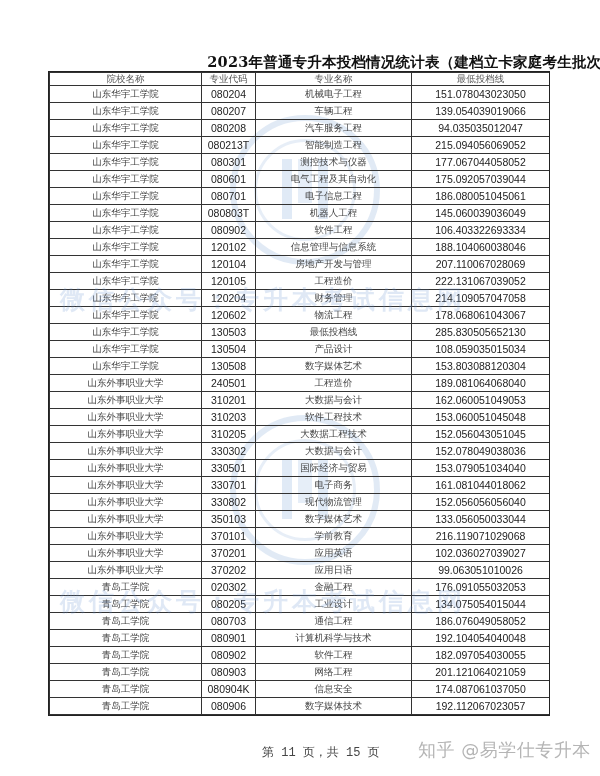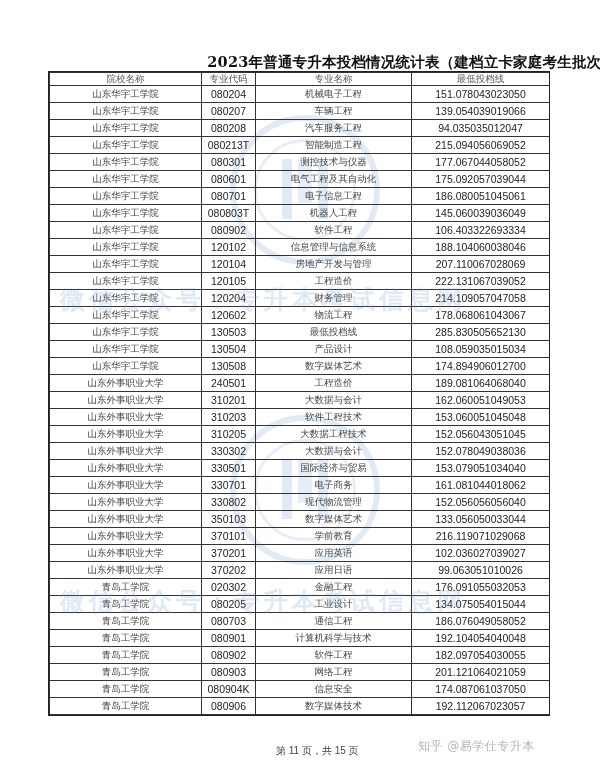--- a/index.html
+++ b/index.html
@@ -22,22 +22,22 @@
             border:6px solid rgba(120,160,210,0.22); box-sizing:border-box; z-index:1; }
   .emblem .inner { position:absolute; left:18px; top:18px; width:102px; height:102px; border-radius:50%;
             border:3px solid rgba(120,160,210,0.18); box-sizing:border-box; }
   .emblem .book { position:absolute; left:46px; top:38px; width:46px; height:60px;
             border-left:10px solid rgba(100,150,210,0.20); border-right:10px solid rgba(100,150,210,0.20);
             box-sizing:border-box; }
   .emblem .book:after { content:""; position:absolute; left:6px; top:0; width:14px; height:44px; background:rgba(100,150,210,0.16); }
   .wm-text { position:absolute; left:60px; width:490px; z-index:4;
              font-family:"DejaVu Sans", sans-serif; font-weight:bold; font-size:25px;
              color:rgba(110,150,210,0.22); letter-spacing:4px; pointer-events:none; }
-  .footer-page { position:absolute; top:744px; left:276px; font-family:Liberation Sans, sans-serif; font-size:10px; color:#444; }
-  .footer-brand { position:absolute; top:738px; left:418px; font-family:"DejaVu Sans", sans-serif; font-size:12px; color:#b5b5b5; letter-spacing:0.5px; }
+  .footer-page { position:absolute; top:744px; left:262px; font-family:Liberation Mono, monospace; font-size:12px; color:#444; }
+  .footer-brand { position:absolute; top:738px; left:418px; font-family:"DejaVu Sans", sans-serif; font-size:18px; color:#b5b5b5; letter-spacing:0.5px; }
 </style>
 </head>
 <body>
 
 <div class="title">2023年普通专升本投档情况统计表（建档立卡家庭考生批次）</div>
 
 <div class="emblem" style="left:230px; top:115px;">
   <div class="inner"></div>
   <div class="book"></div>
 </div>
@@ -155,21 +155,21 @@
       <tr>
         <td class="school">山东华宇工学院</td>
         <td class="code">130504</td>
         <td class="major">产品设计</td>
         <td class="score">108.059035015034</td>
       </tr>
       <tr>
         <td class="school">山东华宇工学院</td>
         <td class="code">130508</td>
         <td class="major">数字媒体艺术</td>
-        <td class="score">174.894906012700</td>
+        <td class="score">153.803088120304</td>
       </tr>
       <tr>
         <td class="school">山东外事职业大学</td>
         <td class="code">240501</td>
         <td class="major">工程造价</td>
         <td class="score">189.081064068040</td>
       </tr>
       <tr>
         <td class="school">山东外事职业大学</td>
         <td class="code">310201</td>

